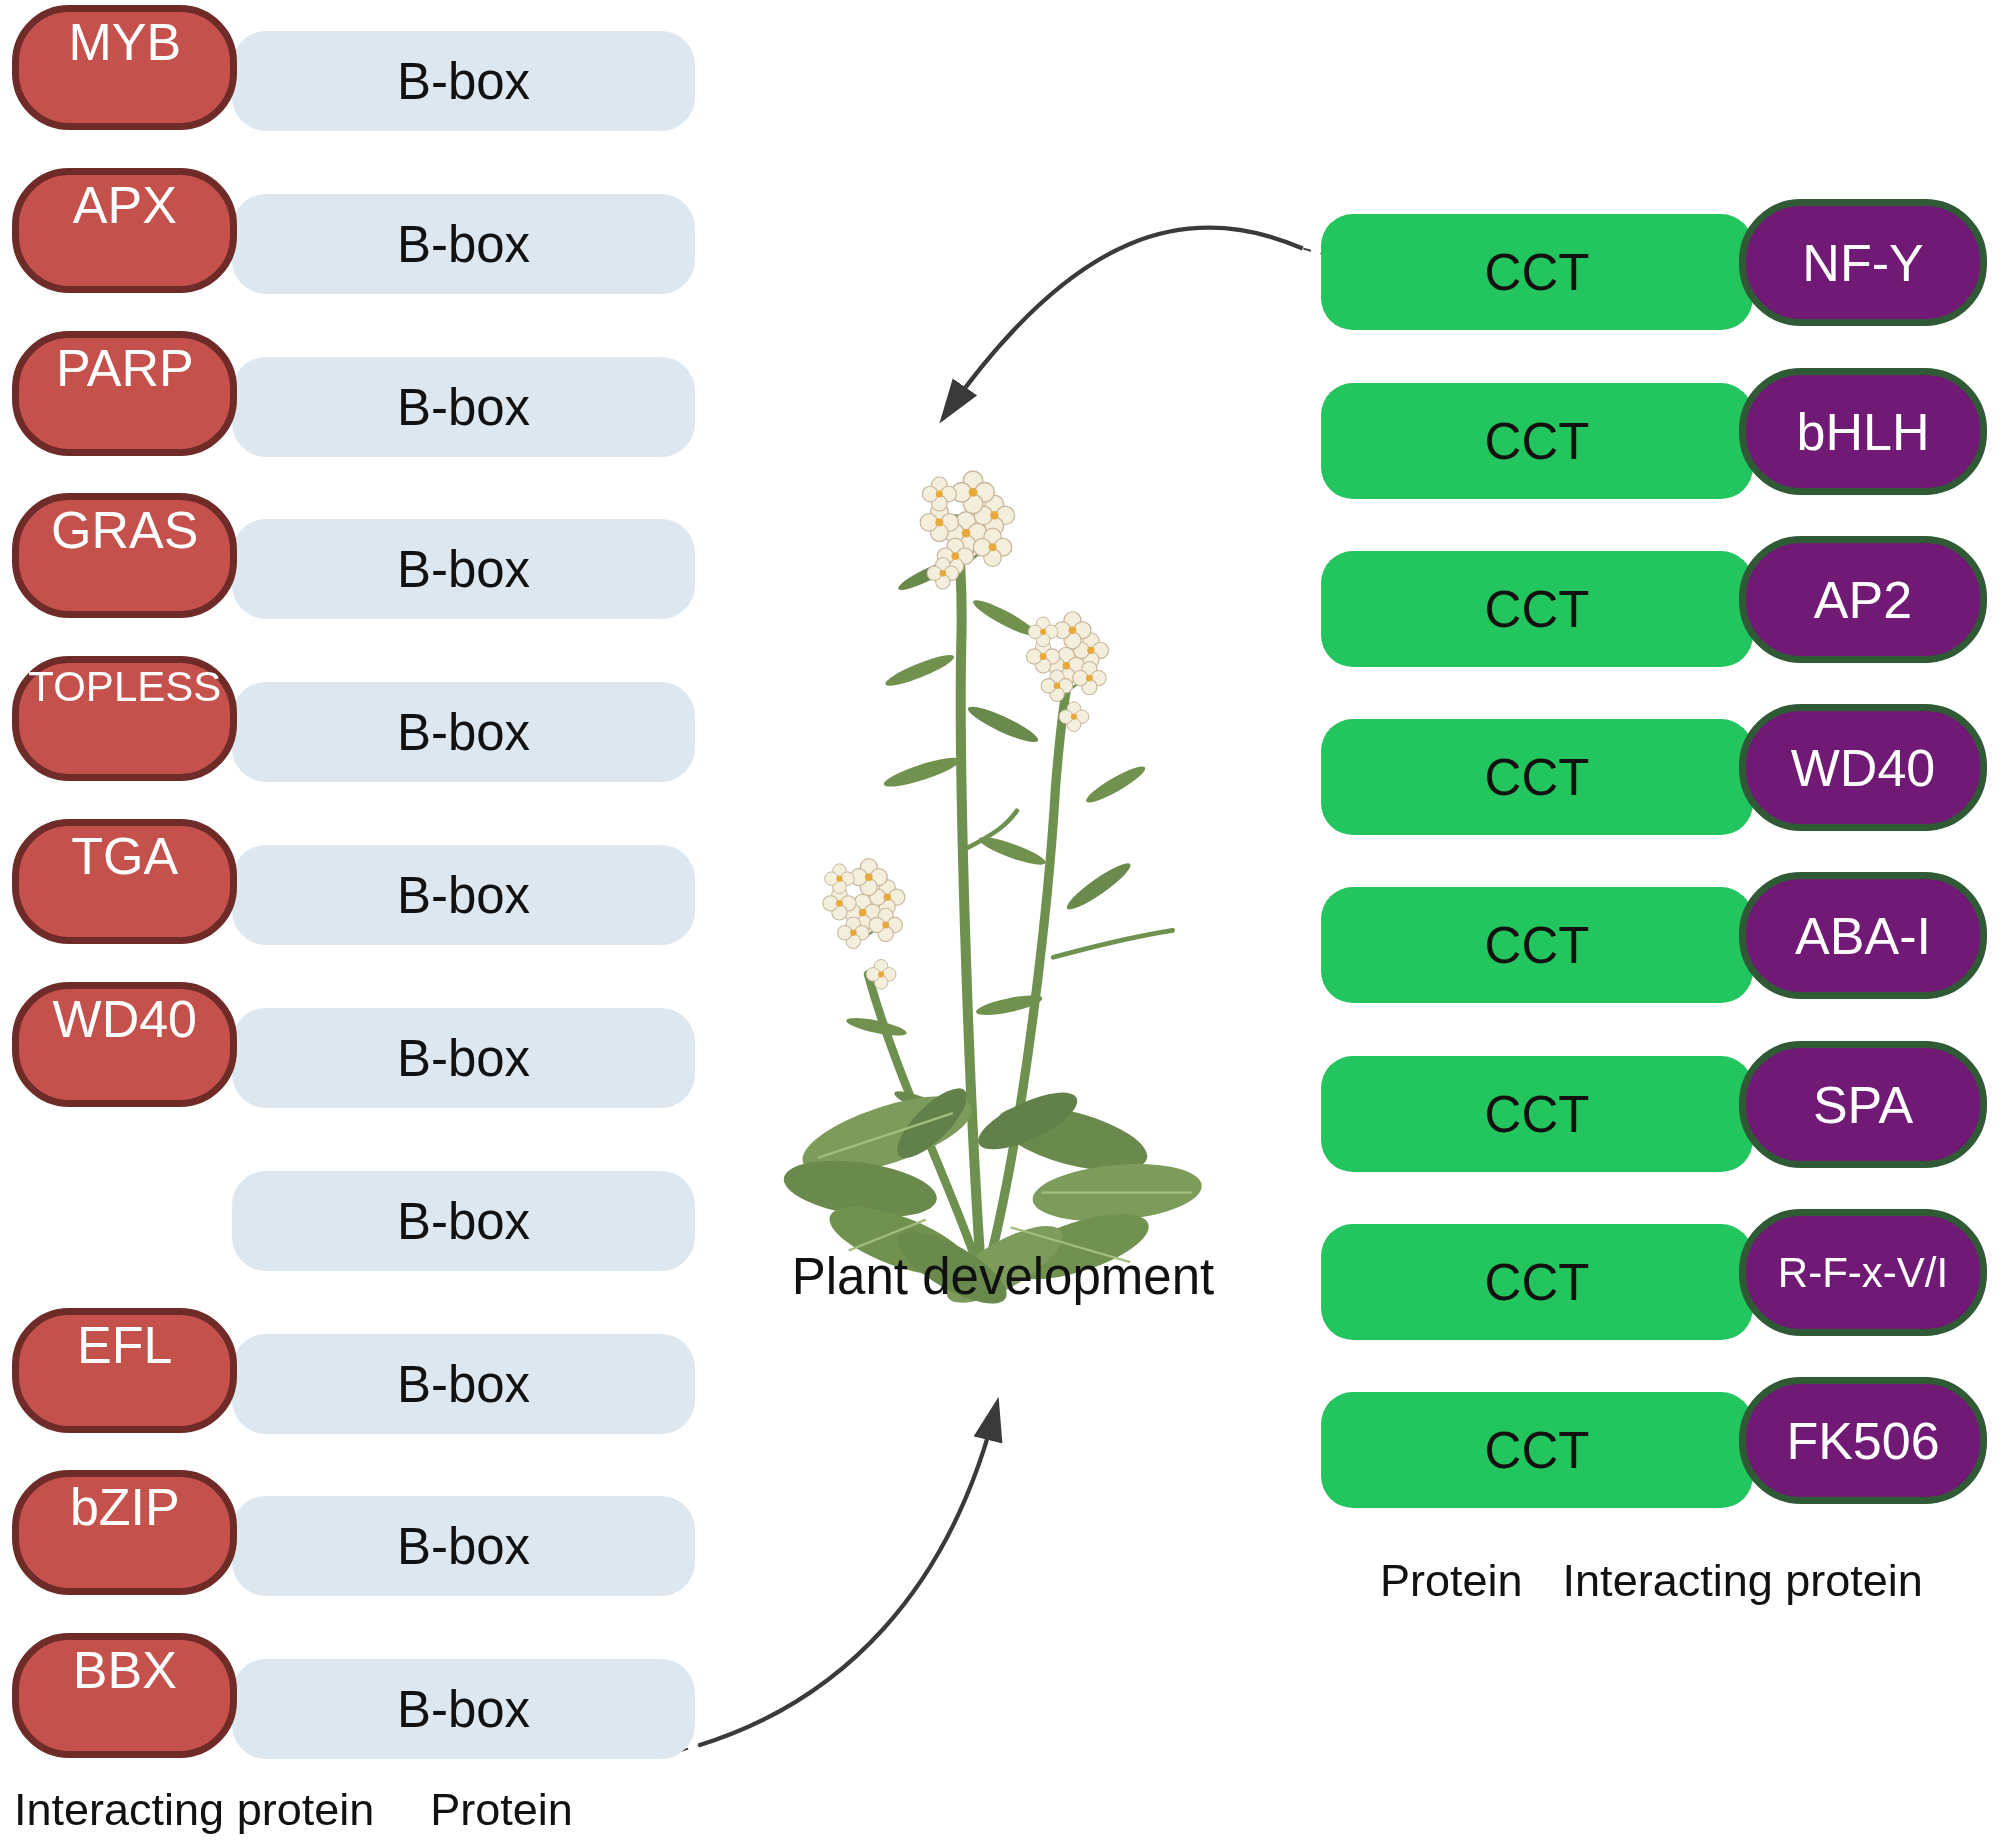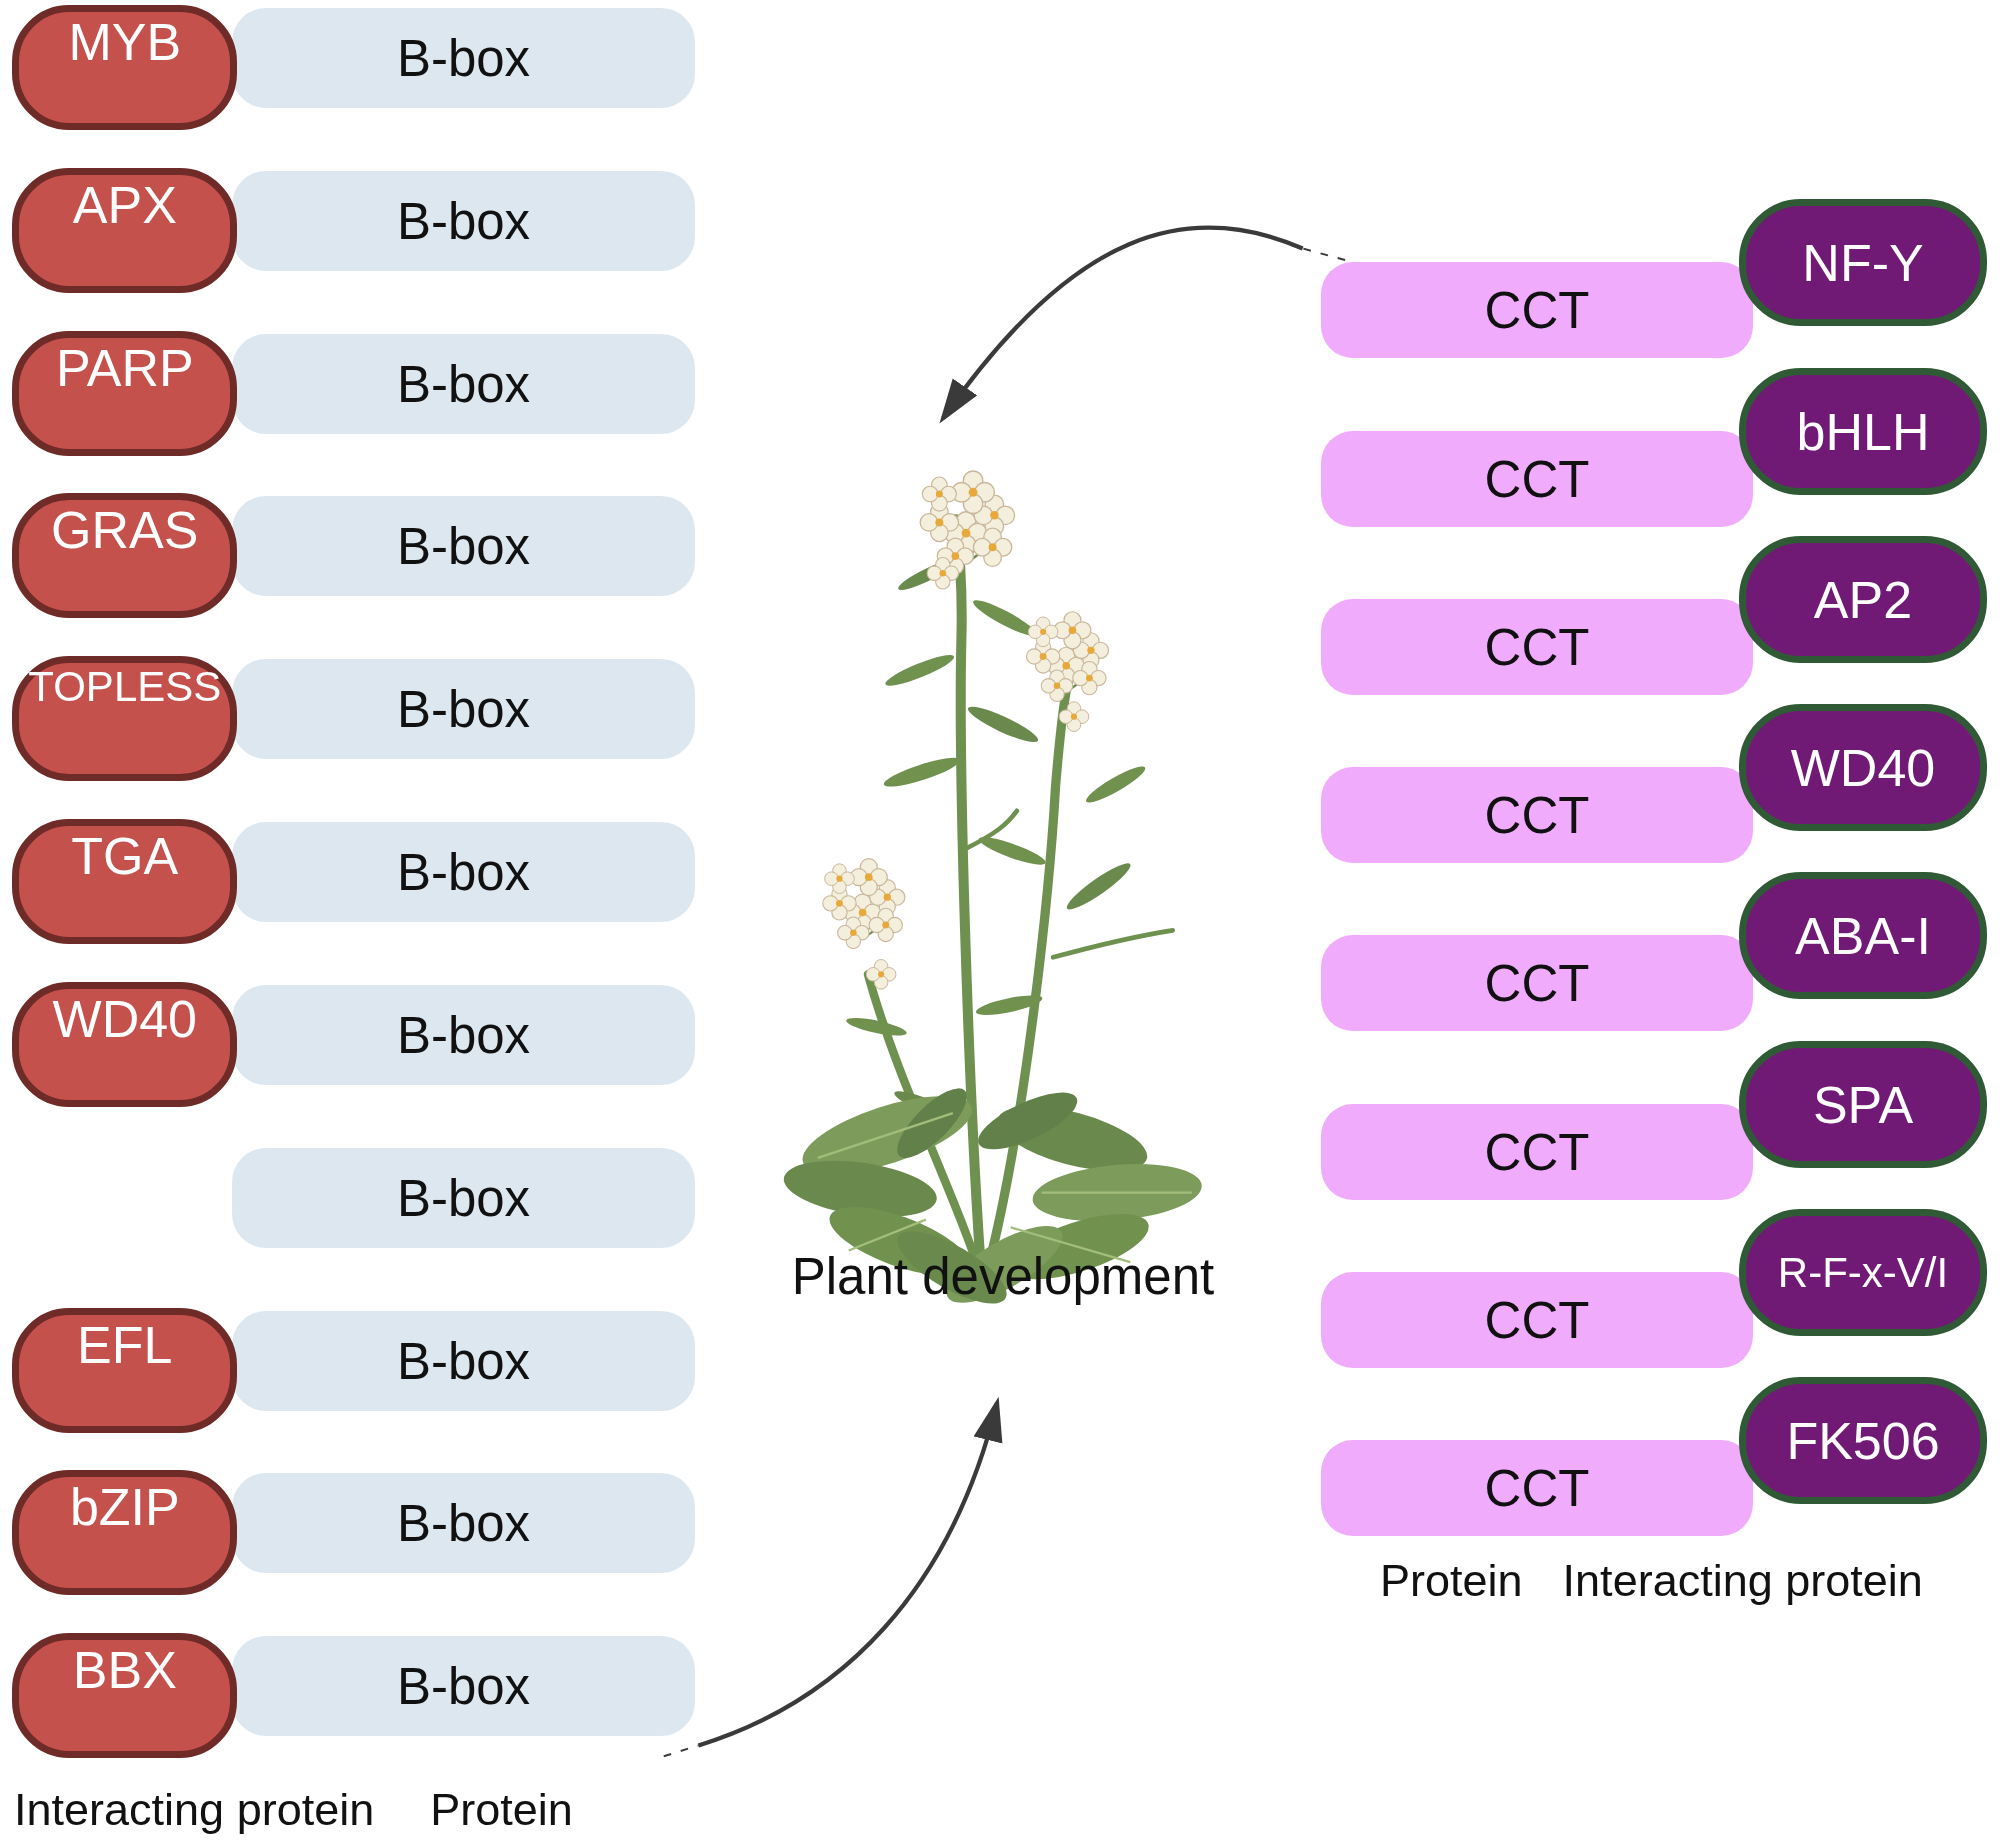--- a/index.html
+++ b/index.html
@@ -3,38 +3,38 @@
 <meta charset="utf-8">
 <style>
   html,body{margin:0;padding:0;background:#ffffff;}
   .canvas{
     position:relative;width:2005px;height:1845px;background:#ffffff;overflow:hidden;
     font-family:"Liberation Sans", sans-serif;color:#111;
   }
   
   .left-row{position:absolute;left:0;width:702px;height:125px;top:calc(var(--cy) - 63px);}
   .bbox{
-    position:absolute;left:232px;top:3px;width:463px;height:100px;
+    position:absolute;left:232px;top:26px;width:463px;height:100px;
     background:#dde7f0;border-radius:34px;
     display:flex;align-items:center;justify-content:center;z-index:1;
   }
   .bbox span{font-size:51px;letter-spacing:0;}
   .rpill{
     position:absolute;left:12.3px;top:0;width:225px;height:125px;box-sizing:border-box;
     background:#c5514d;border:7px solid #6f2b28;border-radius:57px;
     display:flex;justify-content:center;z-index:2;
   }
   .rpill span{color:#ffffff;font-size:52px;}
   .rpill span.small{font-size:42px;}
   
   .right-row{position:absolute;left:1321px;width:668px;height:127px;top:calc(var(--cy) - 63px);}
   .cct{
-    position:absolute;left:0;top:15.4px;width:432px;height:96px;
-    background:#f0abfc;border-radius:32px;
-    display:flex;align-items:center;justify-content:center;z-index:1;margin-top:48px;
+    position:absolute;left:0;top:15.4px;width:432px;height:116px;
+    background:#22c55e;border-radius:32px;
+    display:flex;align-items:center;justify-content:center;z-index:1;
   }
   .cct span{font-size:51px;}
   .gpill{
     position:absolute;left:418px;top:0;width:248px;height:127px;box-sizing:border-box;
     background:#701a75;border:7.7px solid #2f5a35;border-radius:62px;
     display:flex;align-items:center;justify-content:center;z-index:2;
   }
   .gpill span{color:#ffffff;font-size:52px;}
   .gpill span.small{font-size:42px;}
   

